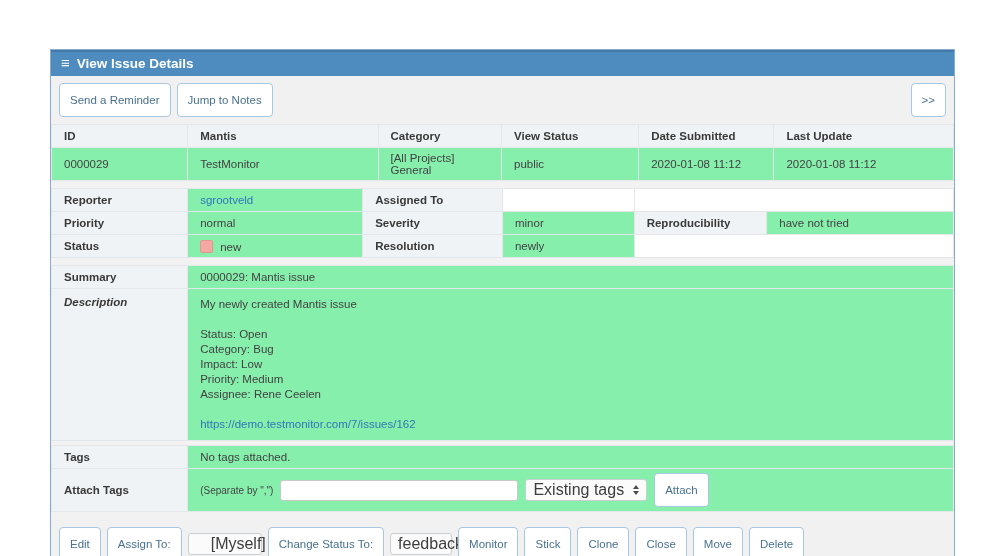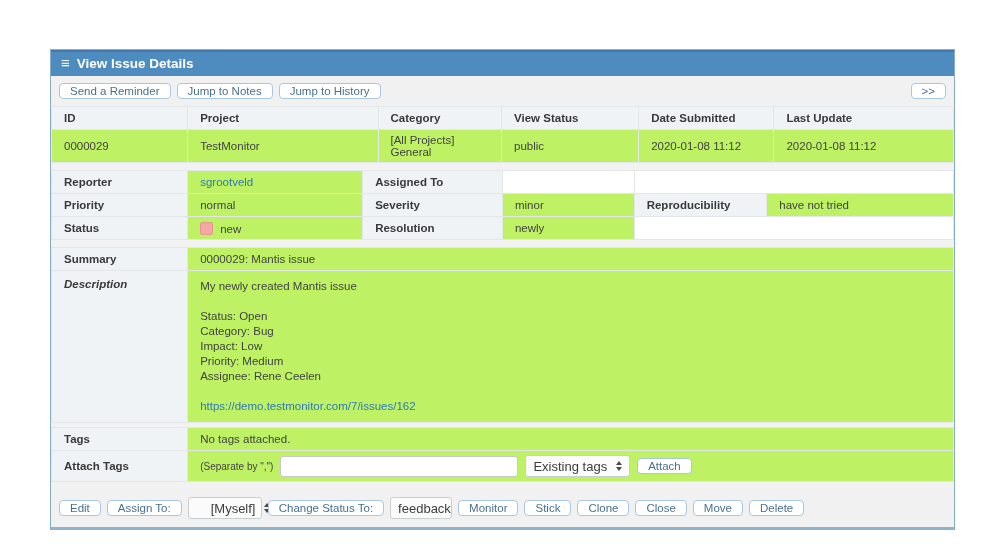--- a/index.html
+++ b/index.html
@@ -19,50 +19,50 @@
     background:#4e8cc0; border-top:2px solid #4279aa;
     color:#fff; padding:4px 10px 5px 10px;
     font-size:13.5px; font-weight:600;
     display:flex; align-items:center; gap:7px;
   }
   .menu-glyph { font-size:15px; font-weight:700; line-height:1; position:relative; top:-1px; }
   
   .btn {
     display:inline-flex; align-items:center; justify-content:center;
     background:#fff; border:1px solid #a9c7e0; border-radius:4px;
-    color:#49718f; font-size:11.5px; padding:3px 10px; height:16px;
+    color:#49718f; font-size:11.5px; padding:3px 10px; height:34px;
     font-family:inherit; cursor:pointer; white-space:nowrap;
   }
   .toolbar {
     background:#f1f1f1; padding:7px 8px; display:flex; gap:6px; align-items:center;
   }
   .toolbar .spacer-flex { flex:1; }
   
-  table { width:100%; border-collapse:collapse; background:#bef264; font-size:11.5px; table-layout:fixed;padding-left:12px; }
+  table { width:100%; border-collapse:collapse; background:#86efac; font-size:11.5px; table-layout:fixed;padding-left:12px; }
   th, td { border:1px solid #e3e7ea; padding:4px 12px; height:23px; text-align:left; overflow:hidden; }
   th { background:#eff3f6; font-weight:600; color:#393939; }
   td { color:#424242; font-weight:400; }
   td.empty { background:#fff; }
   a.link { color:#2e79b8; text-decoration:none; }
   .section-gap { height:7px; }
   .small-gap { height:4px; }
   
   .badge {
     display:inline-block; width:13px; height:13px; border-radius:2px;
     background:#f4a7a3; border:1px solid #e39893; vertical-align:-2px; margin-right:7px;
   }
   
   td.desc { vertical-align:top; padding:8px 12px; line-height:15px; }
   th.top { vertical-align:top; padding-top:7px;font-style:italic; }
   .blank-line { height:15px; }
   
   .select {
     display:inline-flex; align-items:center; justify-content:space-between;
     background:#fbfbfb; border:1px solid #c9ced2; border-radius:3px;
-    padding:3px 7px; height:22px; font-size:13px; color:#3d3d3d; cursor:pointer;
+    padding:3px 7px; height:22px; font-size:16px; color:#3d3d3d; cursor:pointer;
     white-space:nowrap;
   }
   .sel-arrows { display:inline-flex; flex-direction:column; gap:2px; margin-left:9px; }
   .sel-arrows i { display:block; width:0; height:0; border-left:3.5px solid transparent; border-right:3.5px solid transparent; }
   .sel-arrows .up { border-bottom:4px solid #4a4a4a; }
   .sel-arrows .down { border-top:4px solid #4a4a4a; }
   
   .attach-wrap { display:flex; align-items:center; gap:7px; }
   .hint { font-size:10px; color:#444; white-space:nowrap; }
   .tag-input {
@@ -82,38 +82,37 @@
 <div class="panel">
 
   <div class="titlebar">
     <span class="menu-glyph">≡</span>
     <span>View Issue Details</span>
   </div>
 
   <div class="toolbar">
     <button class="btn">Send a Reminder</button>
     <button class="btn">Jump to Notes</button>
-    <button class="btn">Jump to History</button>
     <span class="spacer-flex"></span>
     <button class="btn">&gt;&gt;</button>
   </div>
 
   <table>
     <colgroup>
       <col style="width:15.1%">
         <col style="width:21.1%">
         <col style="width:13.7%">
       <col style="width:15.2%">
         <col style="width:15.0%">
         <col style="width:19.9%">
     </colgroup>
     <tbody>
         <tr>
       <th>ID</th>
-      <th>Project</th>
+      <th>Mantis</th>
       <th>Category</th>
       <th>View Status</th>
       <th>Date Submitted</th>
       <th>Last Update</th>
     </tr>
     <tr>
       <td>0000029</td>
       <td>TestMonitor</td>
       <td>[All Projects] General</td>
       <td>public</td>

